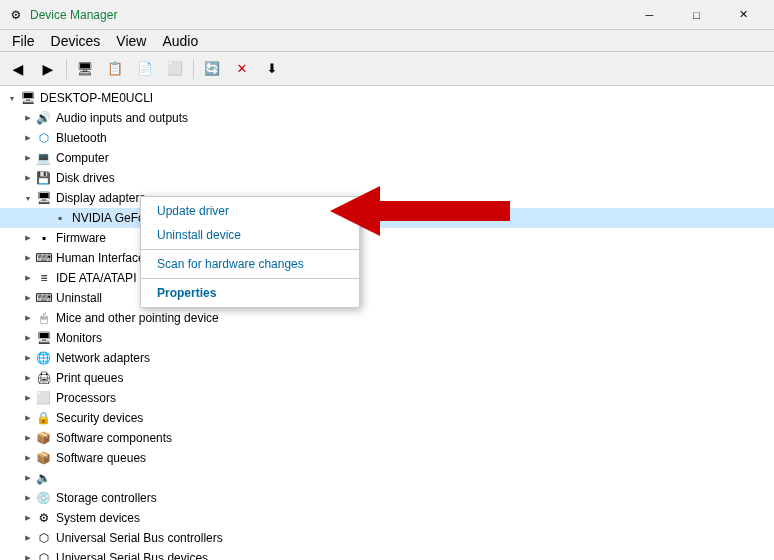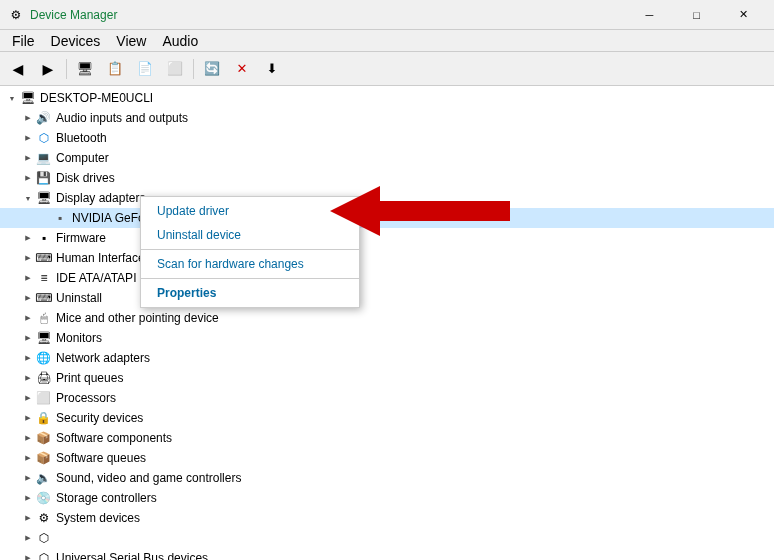--- a/index.html
+++ b/index.html
@@ -346,41 +346,41 @@
           <span style="font-size:7px;color:#555;">▶</span>
         </span>
         <span class="tree-icon">📦</span>
         <span class="tree-label">Software queues</span>
       </div>
       <div class="tree-item" style="padding-left: 20px;">
         <span class="expander">
           <span style="font-size:7px;color:#555;">▶</span>
         </span>
         <span class="tree-icon">🔈</span>
-        <span class="tree-label">Sound, video and game controllers</span>
       </div>
       <div class="tree-item" style="padding-left: 20px;">
         <span class="expander">
           <span style="font-size:7px;color:#555;">▶</span>
         </span>
         <span class="tree-icon">💿</span>
         <span class="tree-label">Storage controllers</span>
       </div>
       <div class="tree-item" style="padding-left: 20px;">
         <span class="expander">
           <span style="font-size:7px;color:#555;">▶</span>
         </span>
         <span class="tree-icon">⚙</span>
         <span class="tree-label">System devices</span>
       </div>
       <div class="tree-item" style="padding-left: 20px;">
         <span class="expander">
           <span style="font-size:7px;color:#555;">▶</span>
         </span>
         <span class="tree-icon">⬡</span>
+        <span class="tree-label">Universal Serial Bus controllers</span>
       </div>
       <div class="tree-item" style="padding-left: 20px;">
         <span class="expander">
           <span style="font-size:7px;color:#555;">▶</span>
         </span>
         <span class="tree-icon">⬡</span>
         <span class="tree-label">Universal Serial Bus devices</span>
       </div>
     </div>
 

